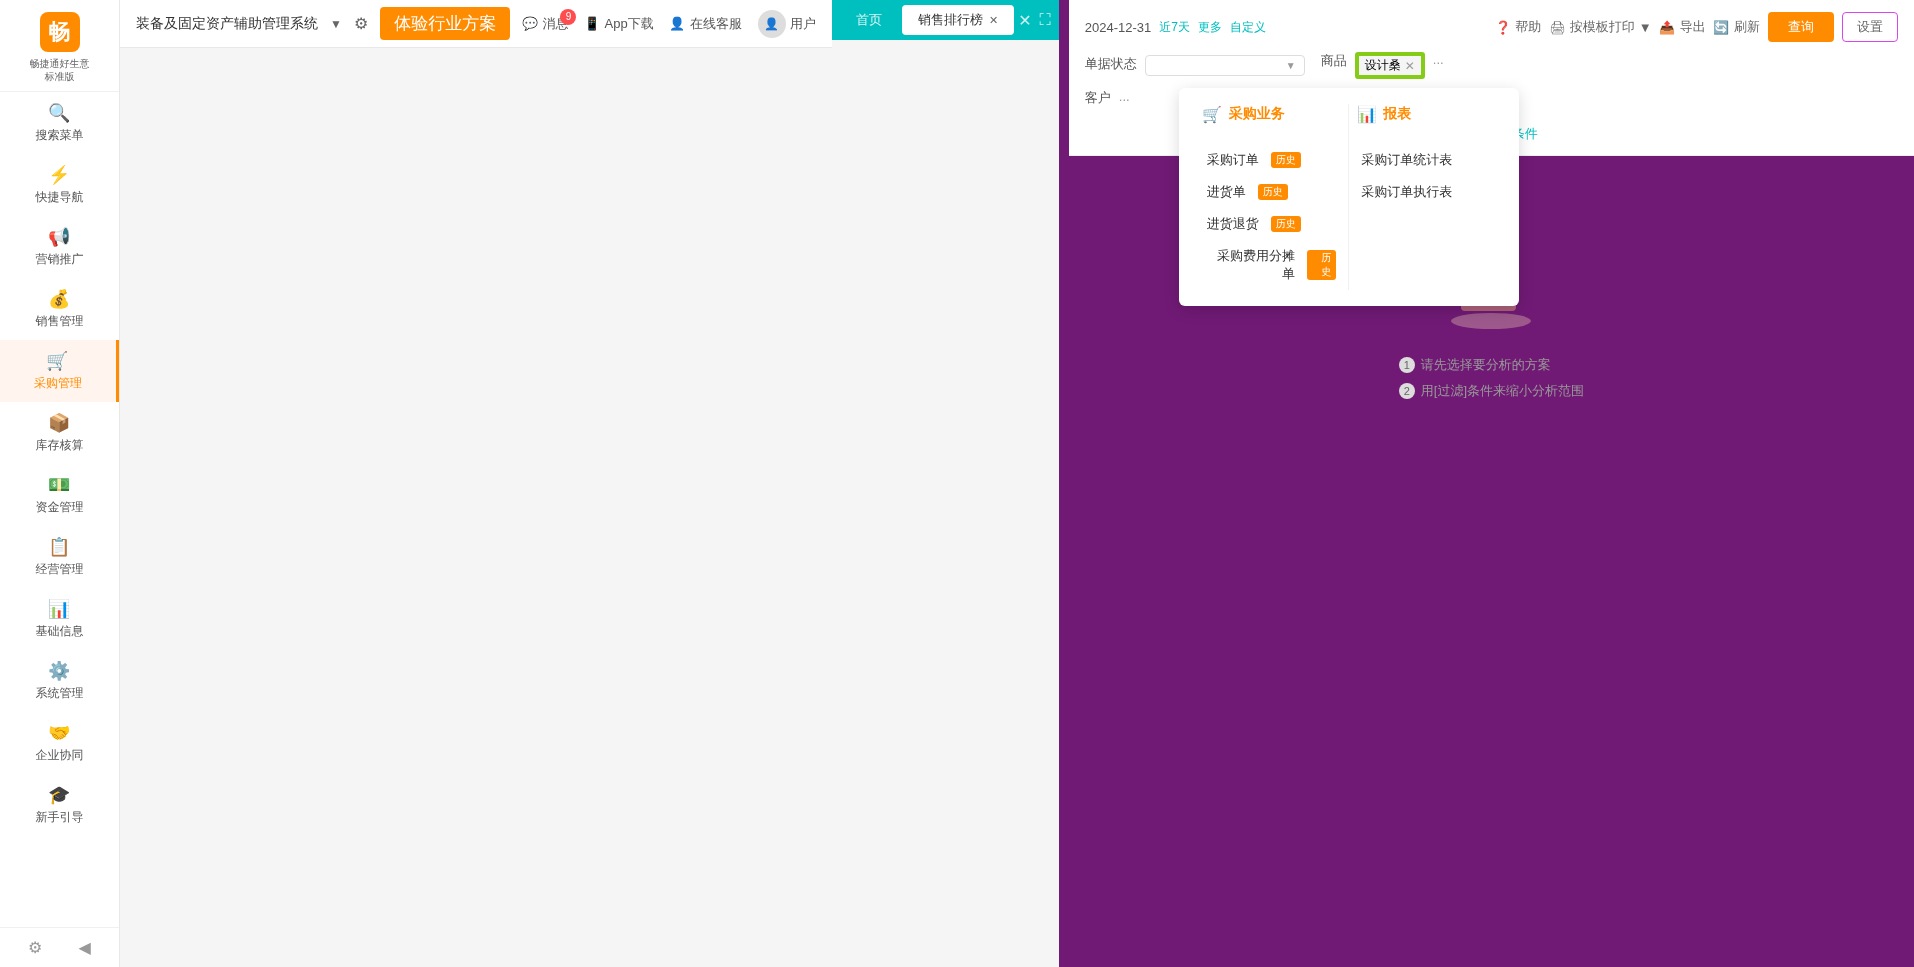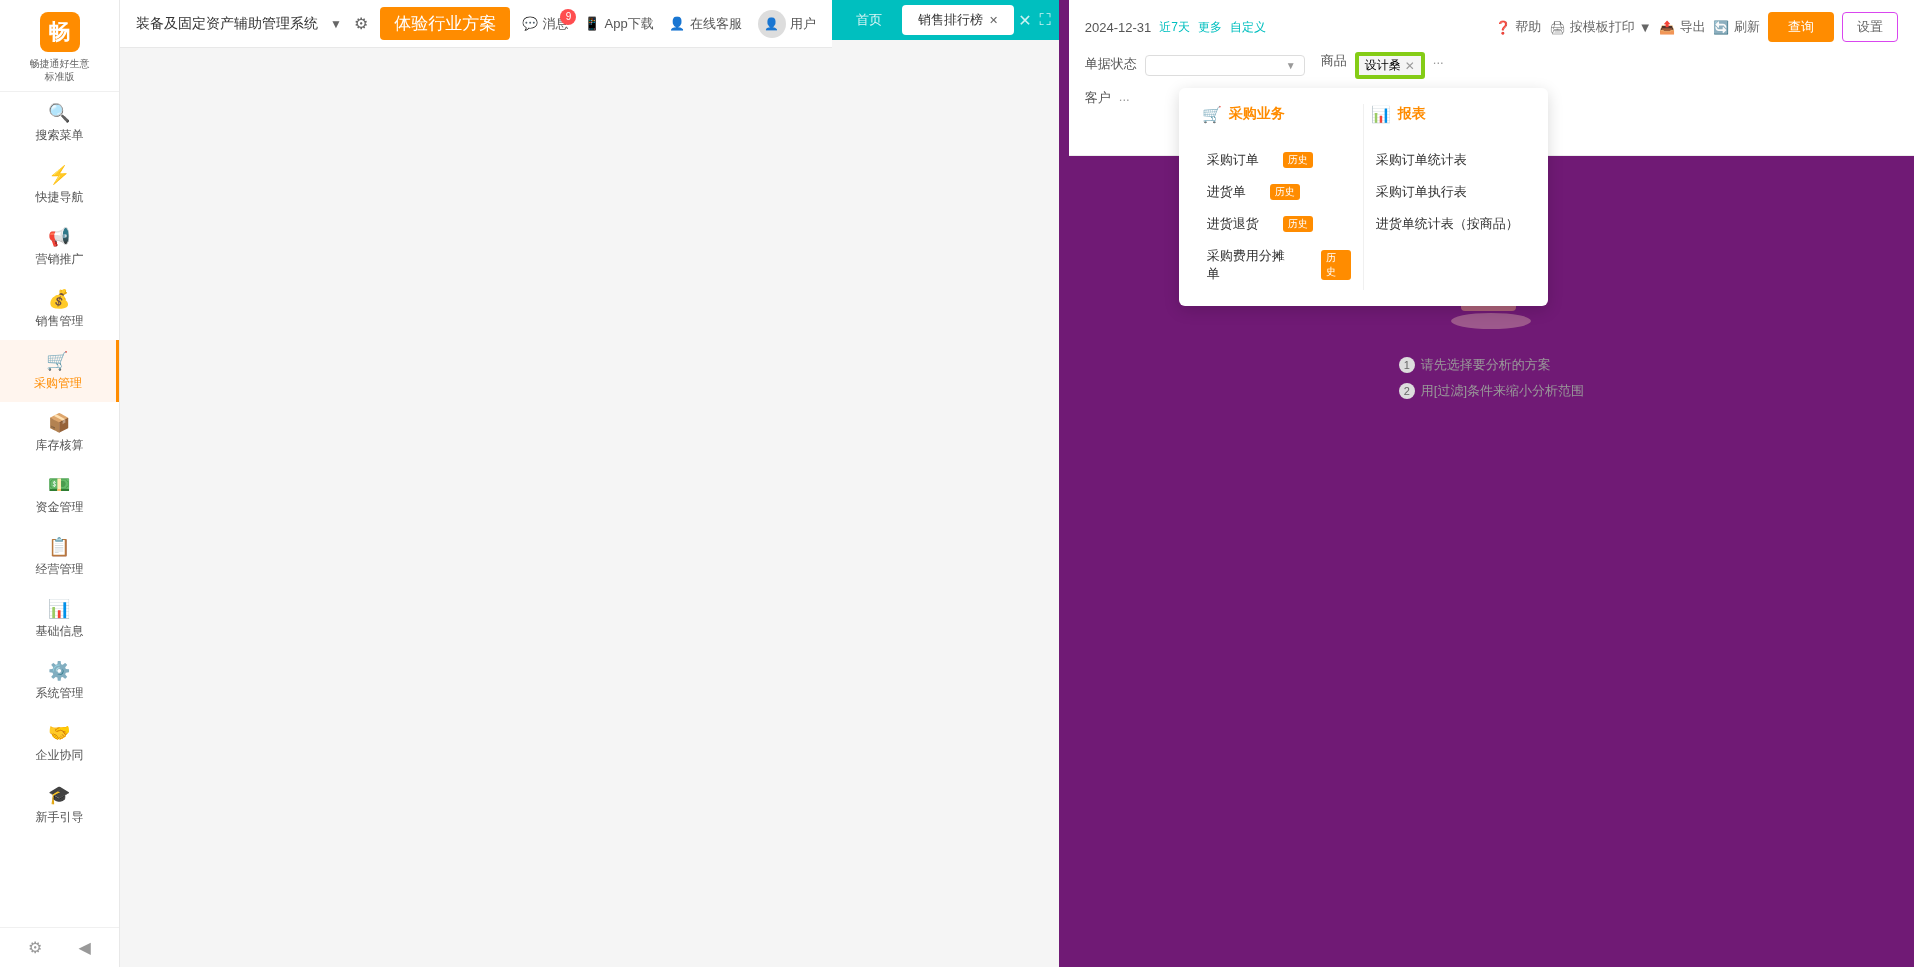--- a/index.html
+++ b/index.html
@@ -312,26 +312,27 @@
       width: 20px;
       height: 20px;
       display: flex;
       align-items: center;
       justify-content: center;
       font-size: 16px;
     }
     .menu-item {
       display: flex;
       align-items: center;
-      gap: 24px;
+      gap: 12px;
       padding: 7px 4px;
       cursor: pointer;
       color: #333;
       font-size: 13px;
       border-radius: 4px;
+      text-align: right;
     }
     .history-badge {
       background: #ff8c00;
       color: white;
       border-radius: 3px;
       padding: 1px 5px;
       font-size: 10px;
     }
     .menu-section-right .menu-item {
       color: #333;
@@ -564,20 +565,17 @@
         <div class="menu-section-title section-title-right">
           <span class="section-icon">📊</span>
           <span>报表</span>
         </div>
         <div class="menu-item">
           <span>采购订单统计表</span>
         </div>
         <div class="menu-item">
           <span>采购订单执行表</span>
         </div>
-        <div class="menu-item">
-          <span>进货单统计表（按商品）</span>
-        </div>
       </div>
     </div>
 
   </div>
 </div>
 
 </body></html>

